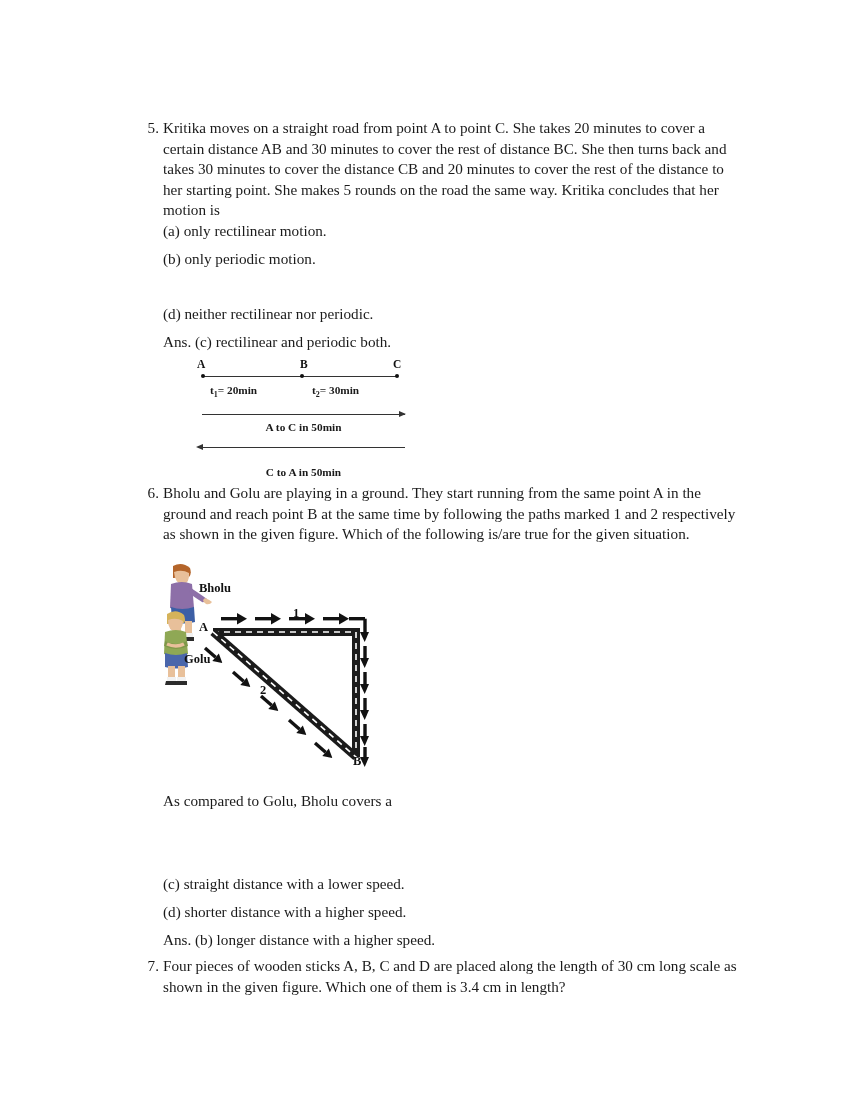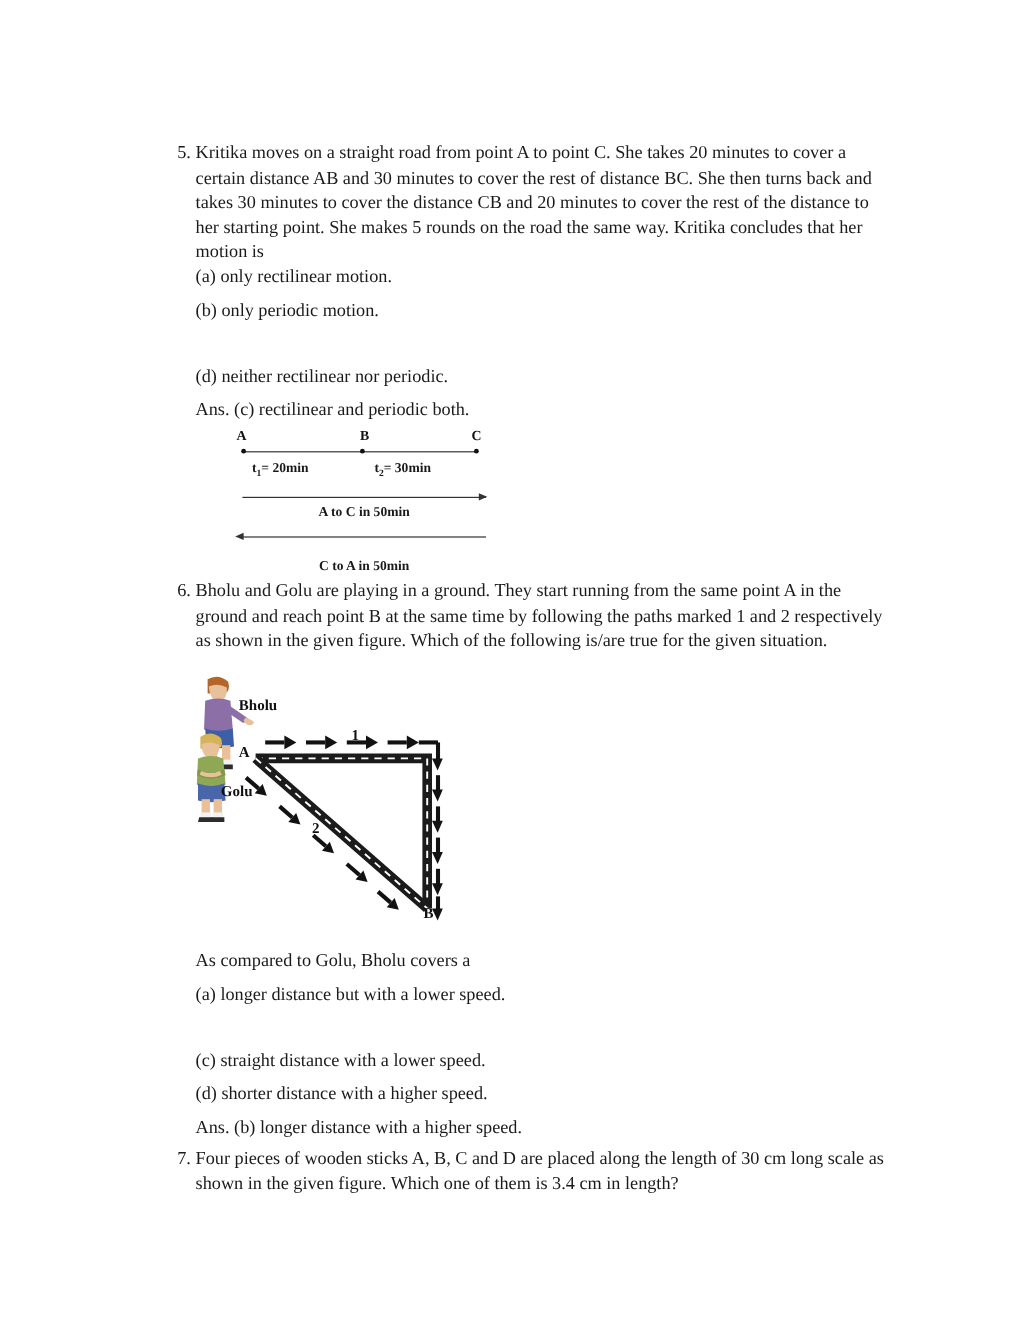--- a/index.html
+++ b/index.html
@@ -340,21 +340,20 @@
 
     <div class="flab lab-bholu">Bholu</div>
     <div class="flab lab-golu">Golu</div>
     <div class="flab lab-A">A</div>
     <div class="flab lab-B">B</div>
     <div class="flab lab-one">1</div>
     <div class="flab lab-two">2</div>
   </div>
 
   <div class="opt" style="top:791px;">As compared to Golu, Bholu covers a</div>
-  <div class="opt" style="top:819px;">(a) longer distance but with a lower speed.</div>
   <div class="opt" style="top:874px;">(c) straight distance with a lower speed.</div>
   <div class="opt" style="top:902px;">(d) shorter distance with a higher speed.</div>
   <div class="opt" style="top:930px;">Ans. (b) longer distance with a higher speed.</div>
 
   <div class="qblock" style="top:956px;">
     <div class="qnum">7.</div>
     <div class="qbody">Four pieces of wooden sticks A, B, C and D are placed along the length of 30 cm long scale as shown in the given figure. Which one of them is 3.4 cm in length?</div>
   </div>
 
 </div>

